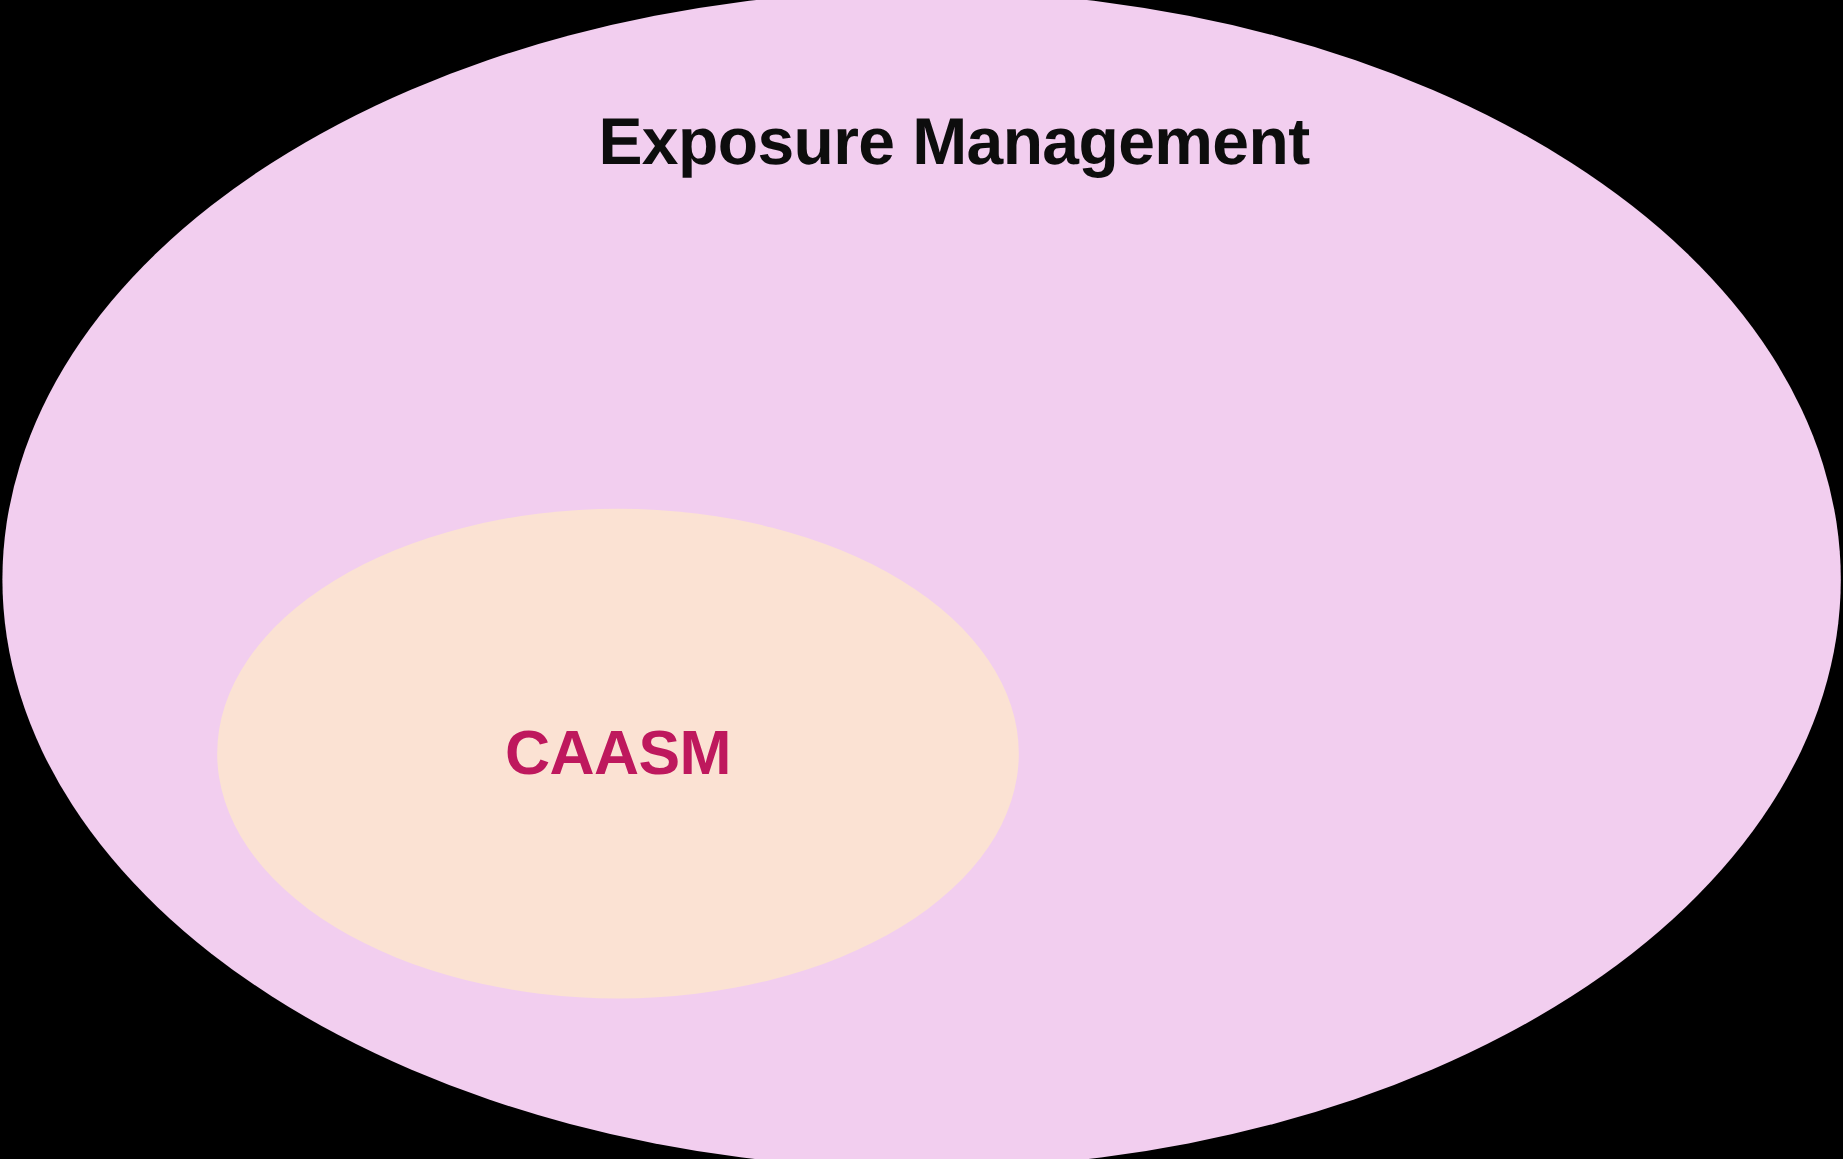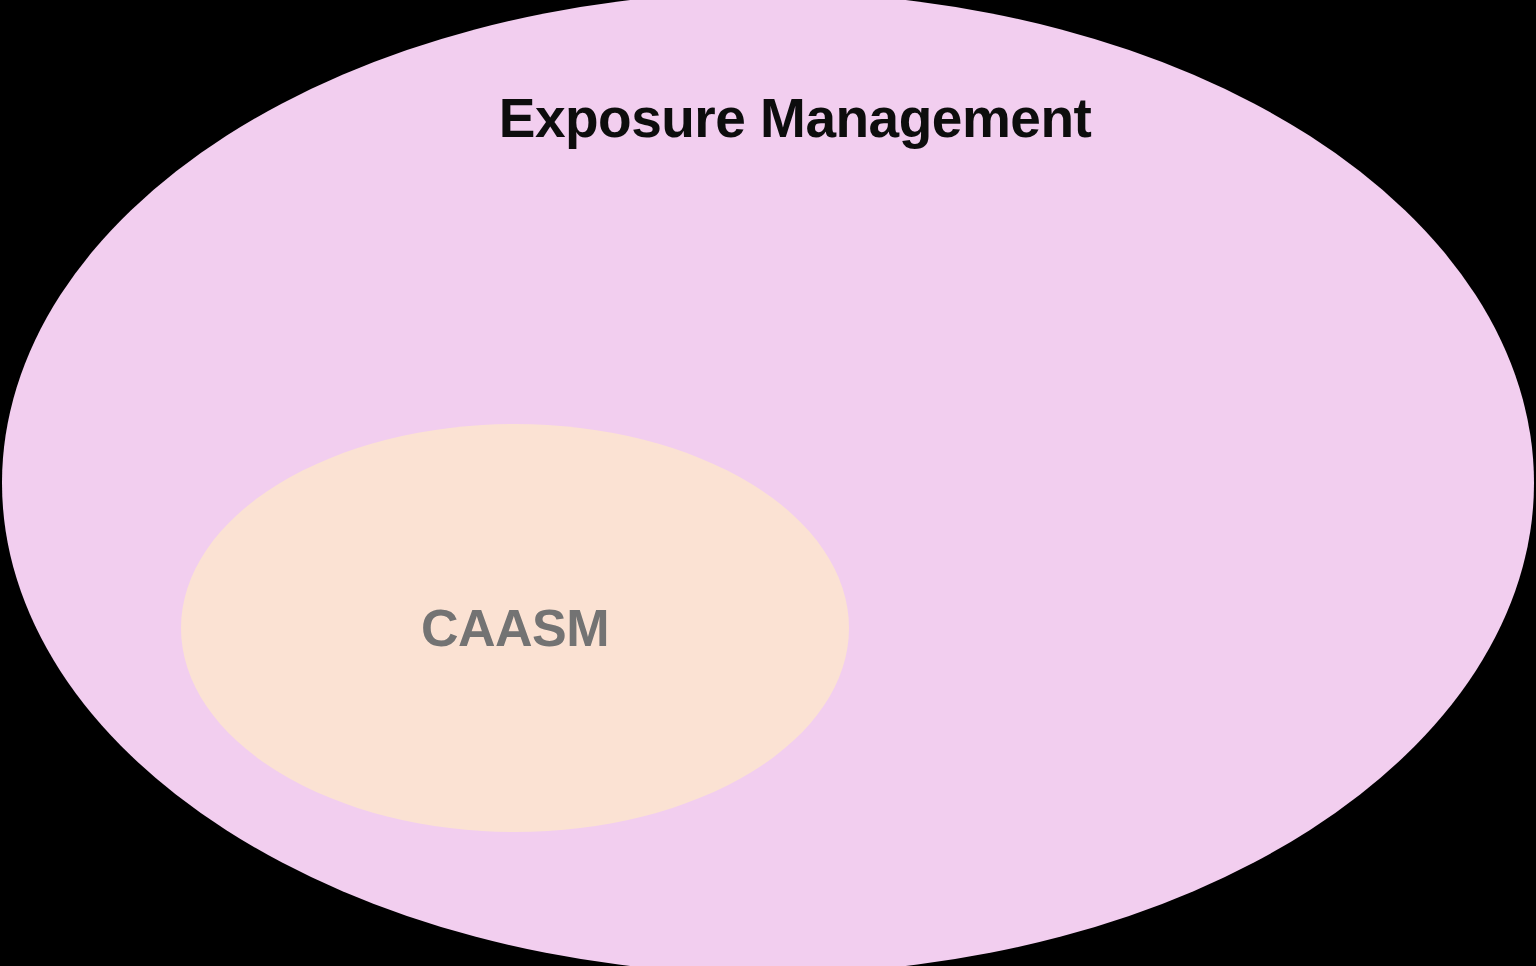--- a/index.html
+++ b/index.html
@@ -60,16 +60,16 @@
     white-space: nowrap;
   }
 </style>
 </head>
 <body style="background-color: rgb(0, 0, 0);">
 
 <div class="stage">
   <div class="outer-ellipse" style="background-color: rgb(242, 206, 239);">
     <div class="outer-label" style="color: rgb(13, 13, 13);">Exposure Management</div>
     <div class="inner-ellipse" style="background-color: rgb(251, 226, 211);">
-      <div class="inner-label" style="color: #737373;">CAASM</div>
+      <div class="inner-label" style="color: #be185d;">CAASM</div>
     </div>
   </div>
 </div>
 
 </body></html>

